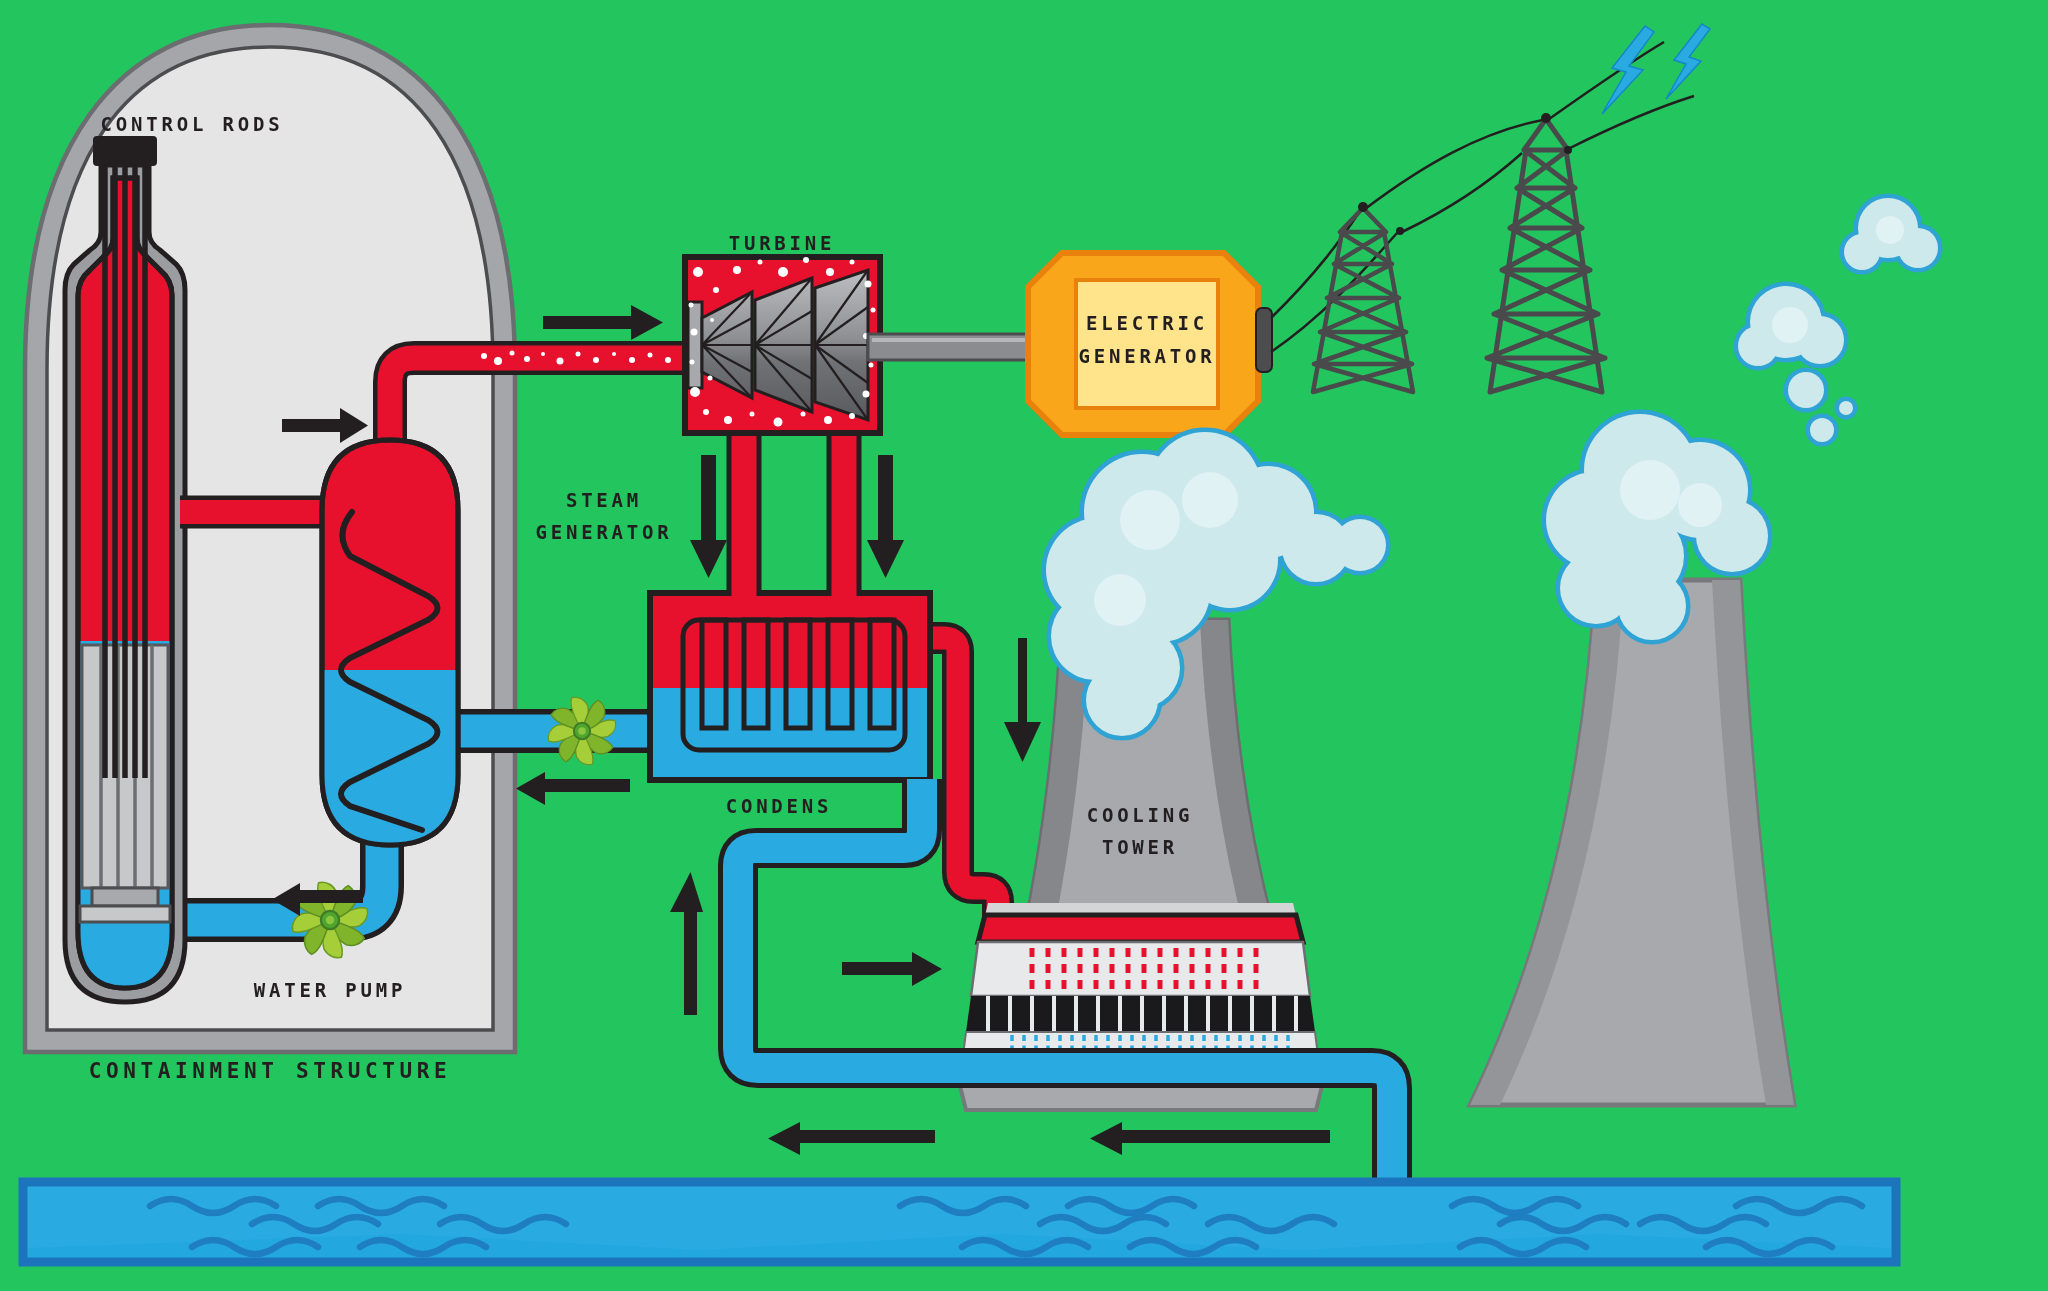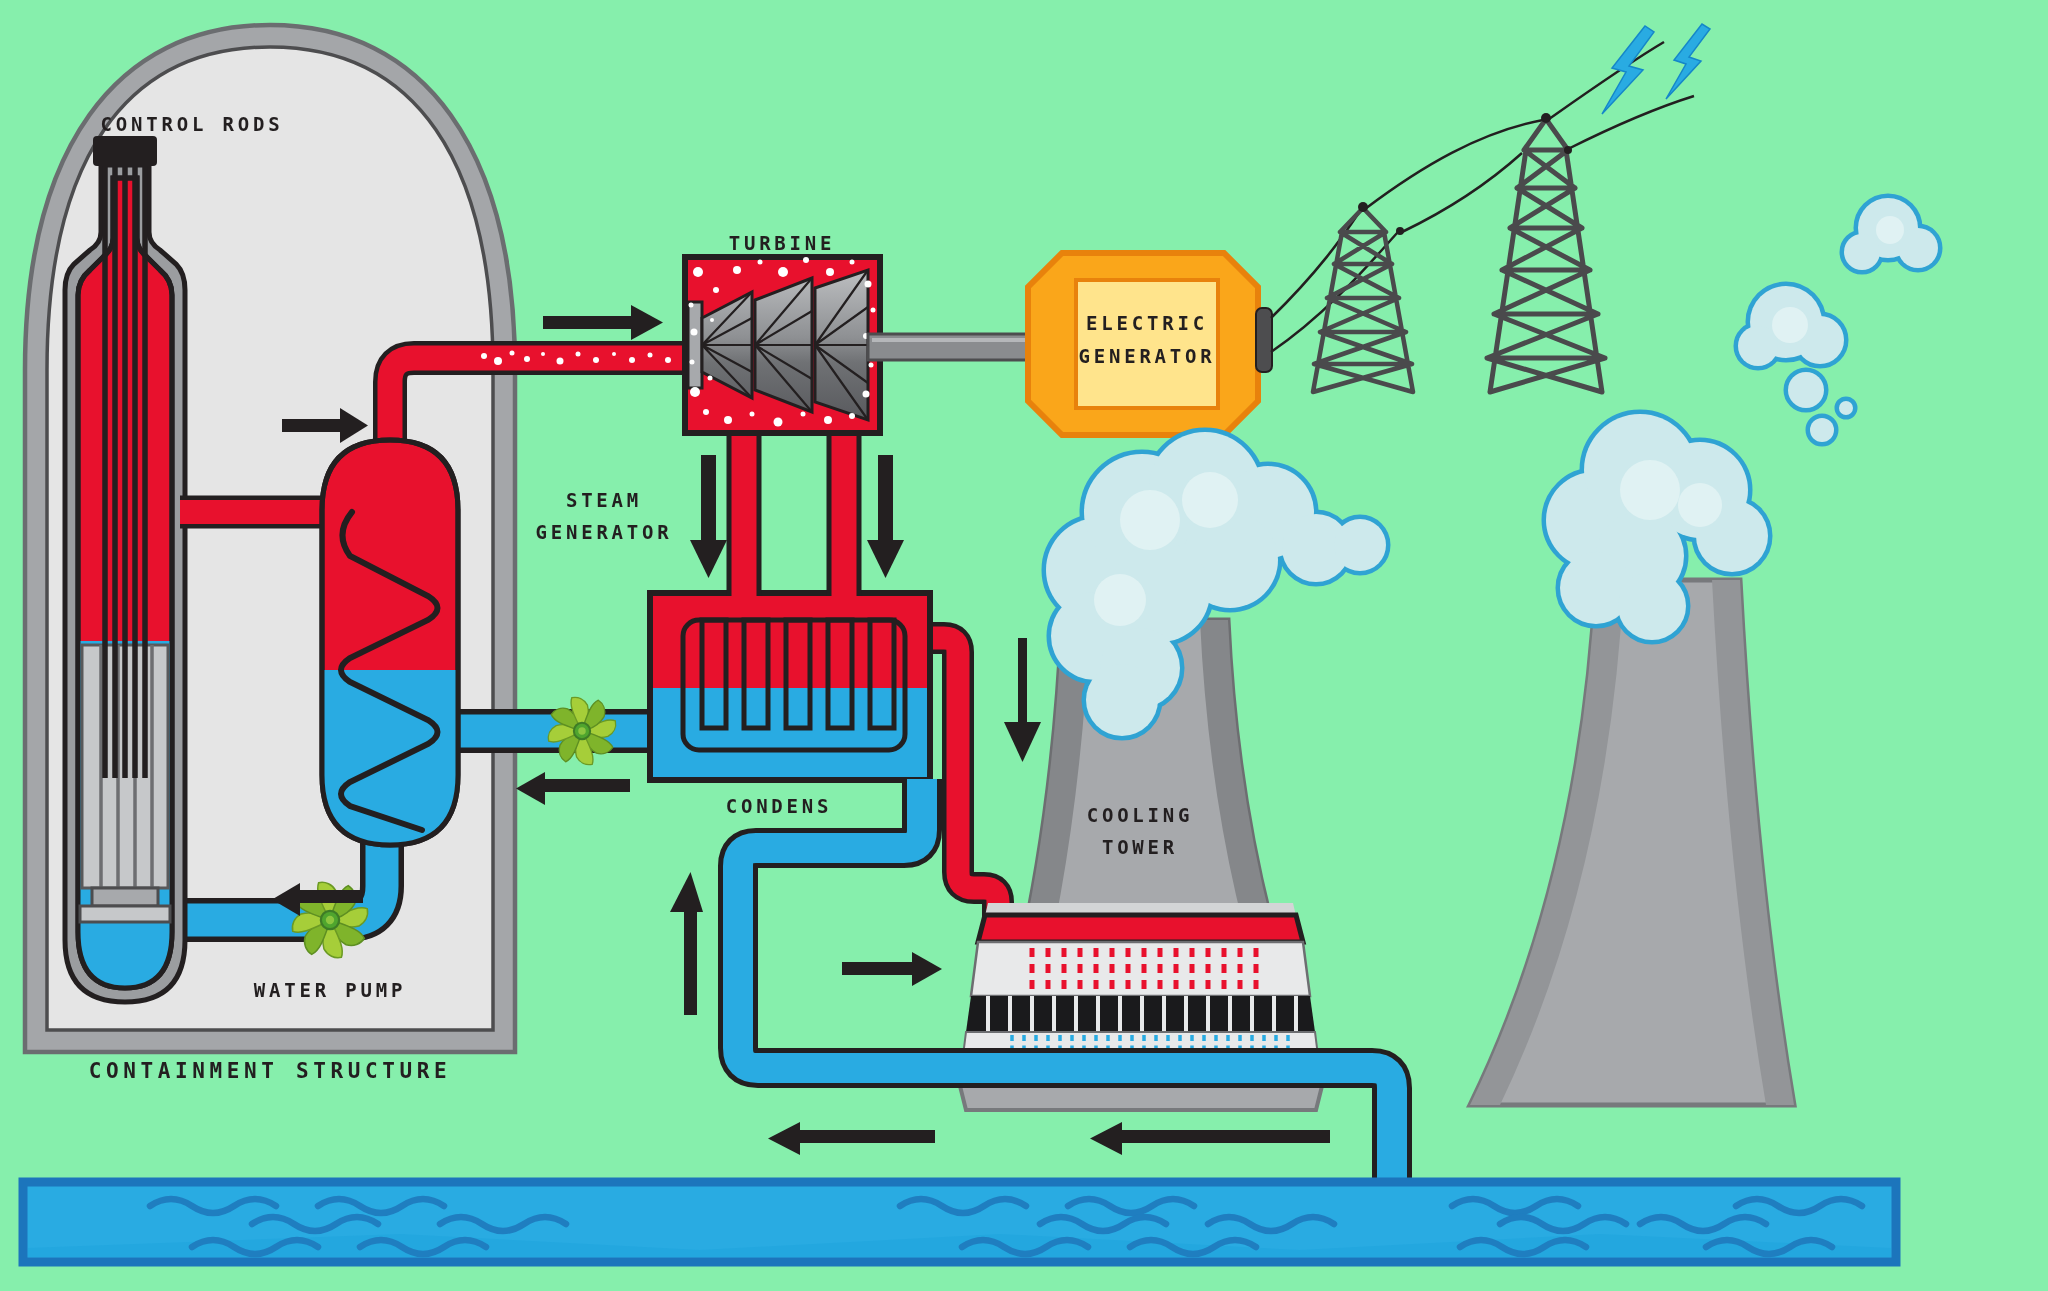--- a/index.html
+++ b/index.html
@@ -1,16 +1,16 @@
 <!DOCTYPE html>
 <html><head>
 <meta charset="utf-8">
 <style>
   html,body{margin:0;padding:0;background:#ffffff;}
-  .stage{width:2048px;height:1291px;position:relative;background:#86efac;overflow:hidden;}
+  .stage{width:2048px;height:1291px;position:relative;background:#22c55e;overflow:hidden;}
   svg{display:block;}
   .lbl{font-family:"DejaVu Sans Mono","Liberation Mono",monospace;font-weight:600;
        font-size:19px;letter-spacing:0.2em;fill:#231F20;}
   .lbl2{font-family:"DejaVu Sans Mono","Liberation Mono",monospace;font-weight:600;
        font-size:21px;letter-spacing:0.22em;fill:#231F20;}
   .cloud-stroke{fill:#CDE9EC;stroke:#2FA3D3;stroke-width:9;}
   .cloud-fill{fill:#CDE9EC;stroke:none;}
   .cloud-hi{fill:#E0F2F3;stroke:none;}
   .pb1{fill:#A6CE39;stroke:#6B9A24;stroke-width:2;}
   .pb2{fill:#7FB42B;stroke:#5E8F22;stroke-width:2;}

